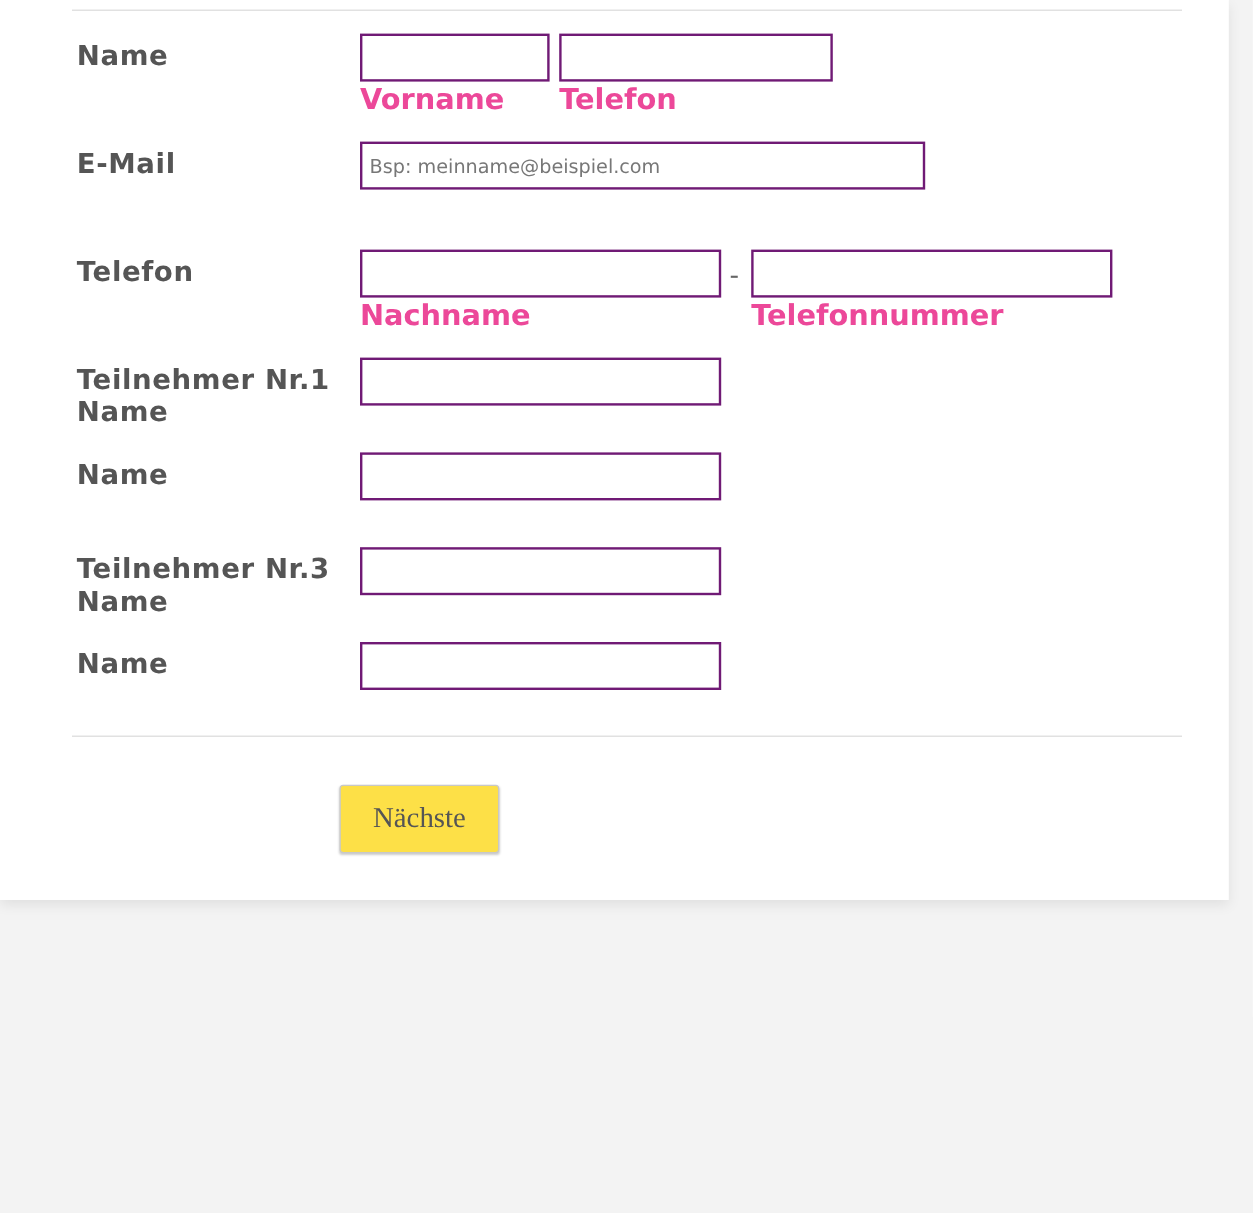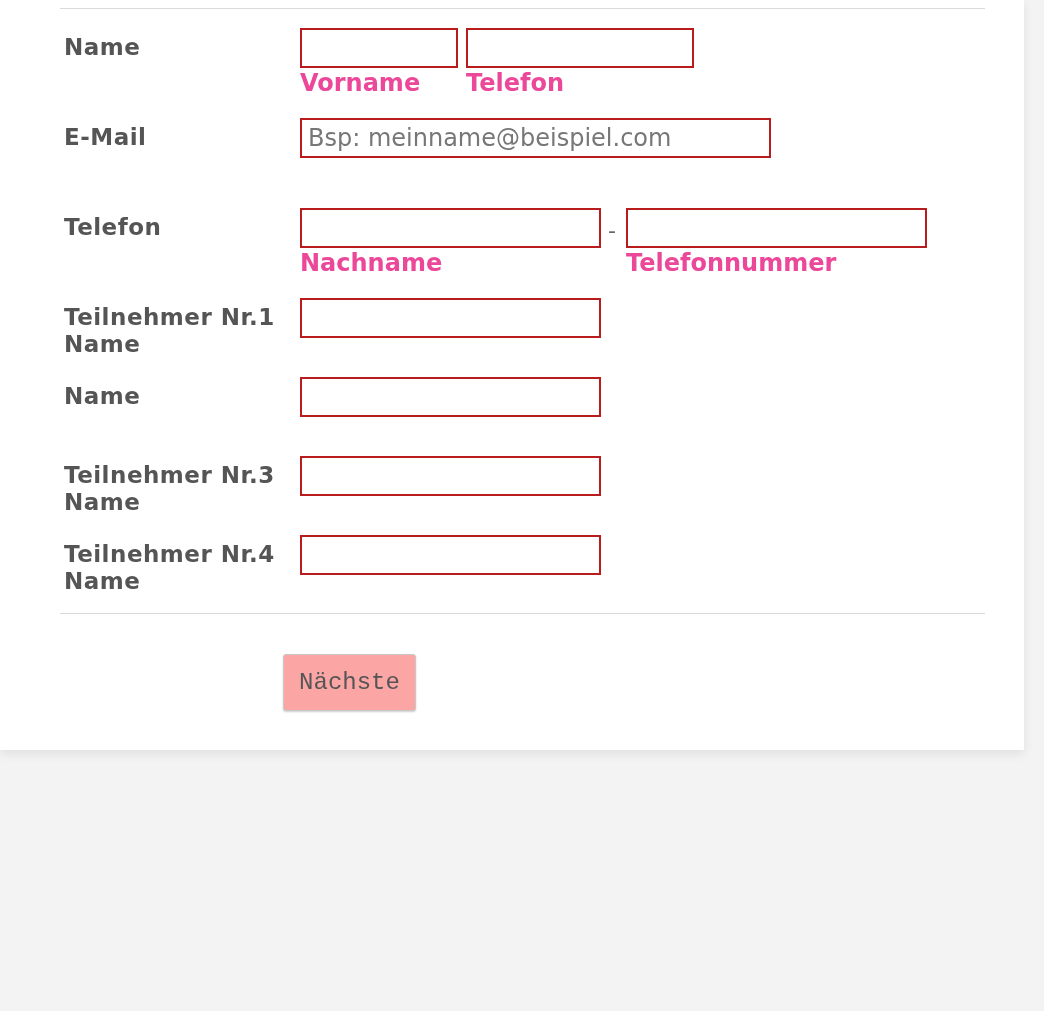--- a/index.html
+++ b/index.html
@@ -19,38 +19,38 @@
     position: absolute; left: 60px; width: 925px; height: 0;
     border-top: 1px solid #dadada;
   }
   .label {
     position: absolute; left: 64px;
     font-weight: bold; font-size: 23px; line-height: 27px;
     color: #555555; letter-spacing: 0.5px;
   }
   .input {
     position: absolute; box-sizing: border-box;
-    height: 40px; border: 2px solid #b91c1c;
+    height: 40px; border: 2px solid #701a75;
     background: #ffffff; margin: 0; padding: 0 6px;
-    font-family: "DejaVu Sans", sans-serif; font-size: 24px; color: #555;
+    font-family: "DejaVu Sans", sans-serif; font-size: 16px; color: #555;
     outline: none;
   }
   .input::placeholder { color: #777777; }
   .sublabel {
     position: absolute; font-size: 24px; line-height: 22px; color: #ec4899; font-weight: bold;
   }
   .dash {
     position: absolute; font-size: 22px; color: #666; line-height: 22px;
   }
   .btn {
     position: absolute; left: 283px; top: 654px;
     width: 133px; height: 57px; box-sizing: border-box;
-    background: #fca5a5; border: 1px solid #c8c8c8; border-radius: 3px;
+    background: #fde047; border: 1px solid #c8c8c8; border-radius: 3px;
     box-shadow: 0 1px 2px rgba(0,0,0,0.2);
-    font-family: Liberation Mono, monospace; font-size: 24px; color: #555;
+    font-family: Liberation Serif, serif; font-size: 24px; color: #555;
     cursor: pointer; padding: 0;
   }
 </style>
 </head>
 <body>
 
 <div class="card">
   <div class="divider" style="top:8px"></div>
 
   <div class="label" style="top:34px">Name</div>
@@ -80,21 +80,20 @@
   </div>
   <input class="input" style="left: 300px; top: 377px; width: 301px;" value="">
 
   <div class="label" style="top:462px">
     <div>Teilnehmer Nr.3</div>
     <div>Name</div>
   </div>
   <input class="input" style="left: 300px; top: 456px; width: 301px;" value="">
 
   <div class="label" style="top:541px">
-    <div>Teilnehmer Nr.4</div>
     <div>Name</div>
   </div>
   <input class="input" style="left: 300px; top: 535px; width: 301px;" value="">
 
   <div class="divider" style="top:613px"></div>
 
   <button class="btn">Nächste</button>
 </div>
 
 </body></html>

